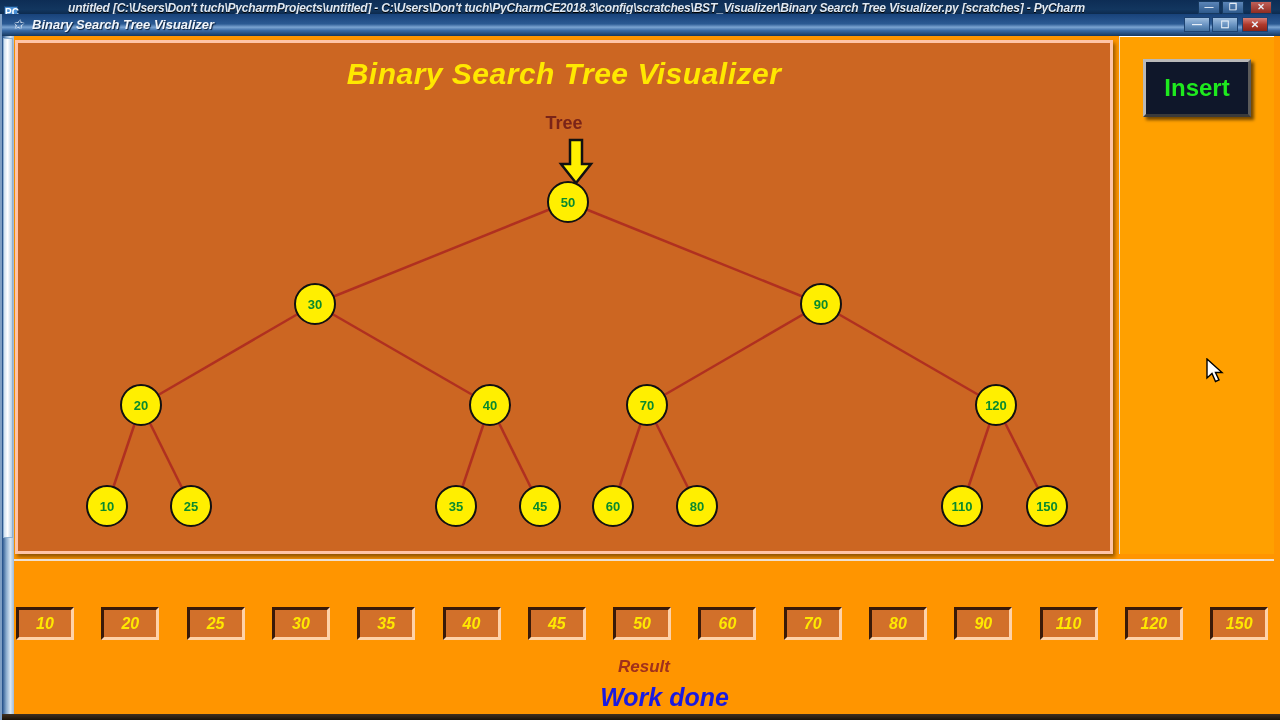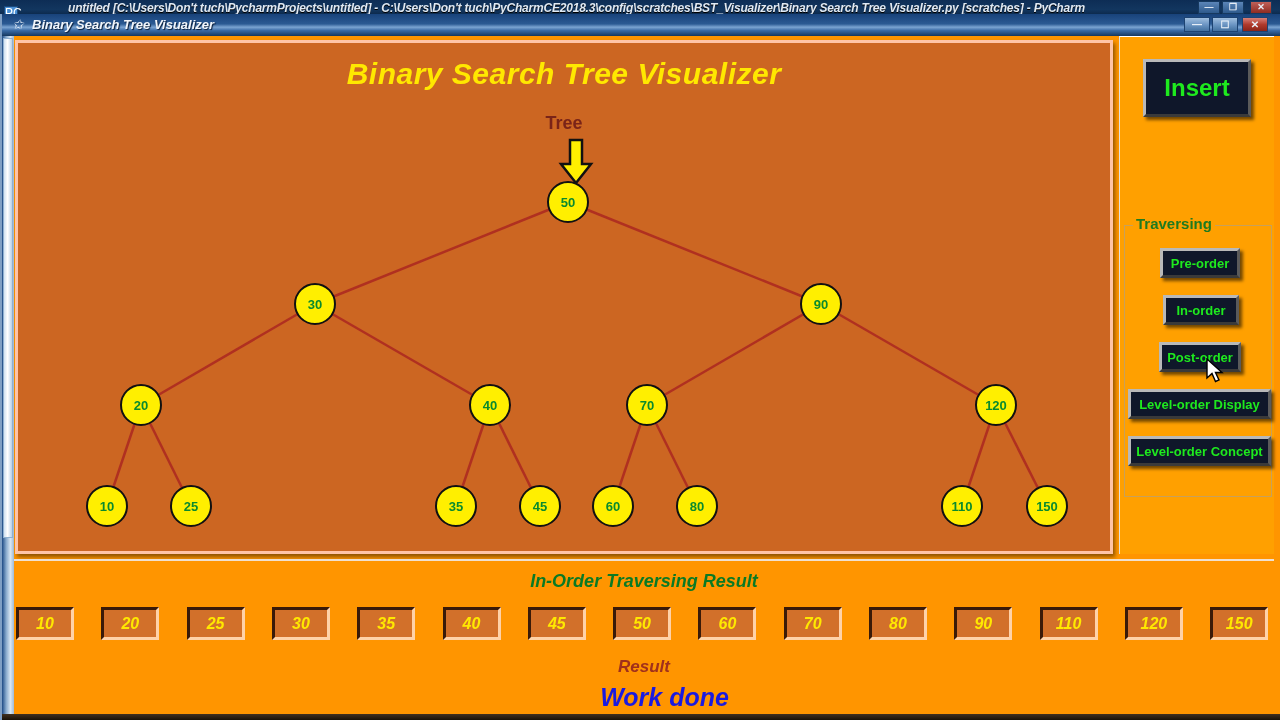--- a/index.html
+++ b/index.html
@@ -15,22 +15,22 @@
     background: linear-gradient(#123a6e, #0e3362 40%, #1a4a86 70%, #2f5f9c);
   }
   #outer-titlebar {
     position: absolute; left: 0; top: 0; width: 1280px; height: 16px;
     background: linear-gradient(#0d2d55, #12365f 60%, #0a2547);
     overflow: hidden; white-space: nowrap;
   }
   #outer-title-icon {
     position: absolute; left: 4px; top: 6px; width: 14px; height: 13px;
     background: #4a8fd4; border: 1px solid #1b4a7d;
-    color: #fff; font-size: 12px; line-height: 12px; text-align: center;
-    font-weight: normal;
+    color: #fff; font-size: 10px; line-height: 12px; text-align: center;
+    font-weight: bold;
   }
   #outer-title-text {
     position: absolute; left: 24px; top: 0px;
     font-size: 12px; font-style: italic; font-weight: bold;
     color: #dfe9f4; line-height: 16px;
     text-shadow: 0 1px 0 #000;
     letter-spacing: -0.2px;
     margin-left: 44px;
   }
   .outer-ctl {
@@ -264,38 +264,28 @@
           <div class="node" style="left: 1008px; top: 442px;">150</div>
         </div>
 
     </div>
   </div>
 
   <div id="control-panel">
 
     <div class="bevel-btn" id="insert-button">Insert</div>
 
-    <div id="traversing-group">
-      <div id="traversing-legend">Traversing</div>
-
-      <div class="bevel-btn" id="preorder-button">Pre-order</div>
-      <div class="bevel-btn" id="inorder-button">In-order</div>
-      <div class="bevel-btn" id="postorder-button">Post-order</div>
-      <div class="bevel-btn" id="levelorder-display-button">Level-order Display</div>
-      <div class="bevel-btn" id="levelorder-concept-button">Level-order Concept</div>
-    </div>
 
   </div>
 
   <svg id="cursor" width="20" height="28" viewBox="0 0 20 28">
     <polygon points="1,1 1,20 6,15.5 9.5,23.5 13,22 9.5,14.5 16,14.5" fill="#ffffff" stroke="#000000" stroke-width="1.4"></polygon>
   </svg>
 
   <div id="result-panel">
-    <div id="result-title">In-Order Traversing Result</div>
     <div id="result-boxes">
         <div class="result-box" style="left: 2px;">10</div>
         <div class="result-box" style="left: 87.3px;">20</div>
         <div class="result-box" style="left: 172.6px;">25</div>
         <div class="result-box" style="left: 257.9px;">30</div>
         <div class="result-box" style="left: 343.2px;">35</div>
         <div class="result-box" style="left: 428.5px;">40</div>
         <div class="result-box" style="left: 513.8px;">45</div>
         <div class="result-box" style="left: 599.1px;">50</div>
         <div class="result-box" style="left: 684.4px;">60</div>

